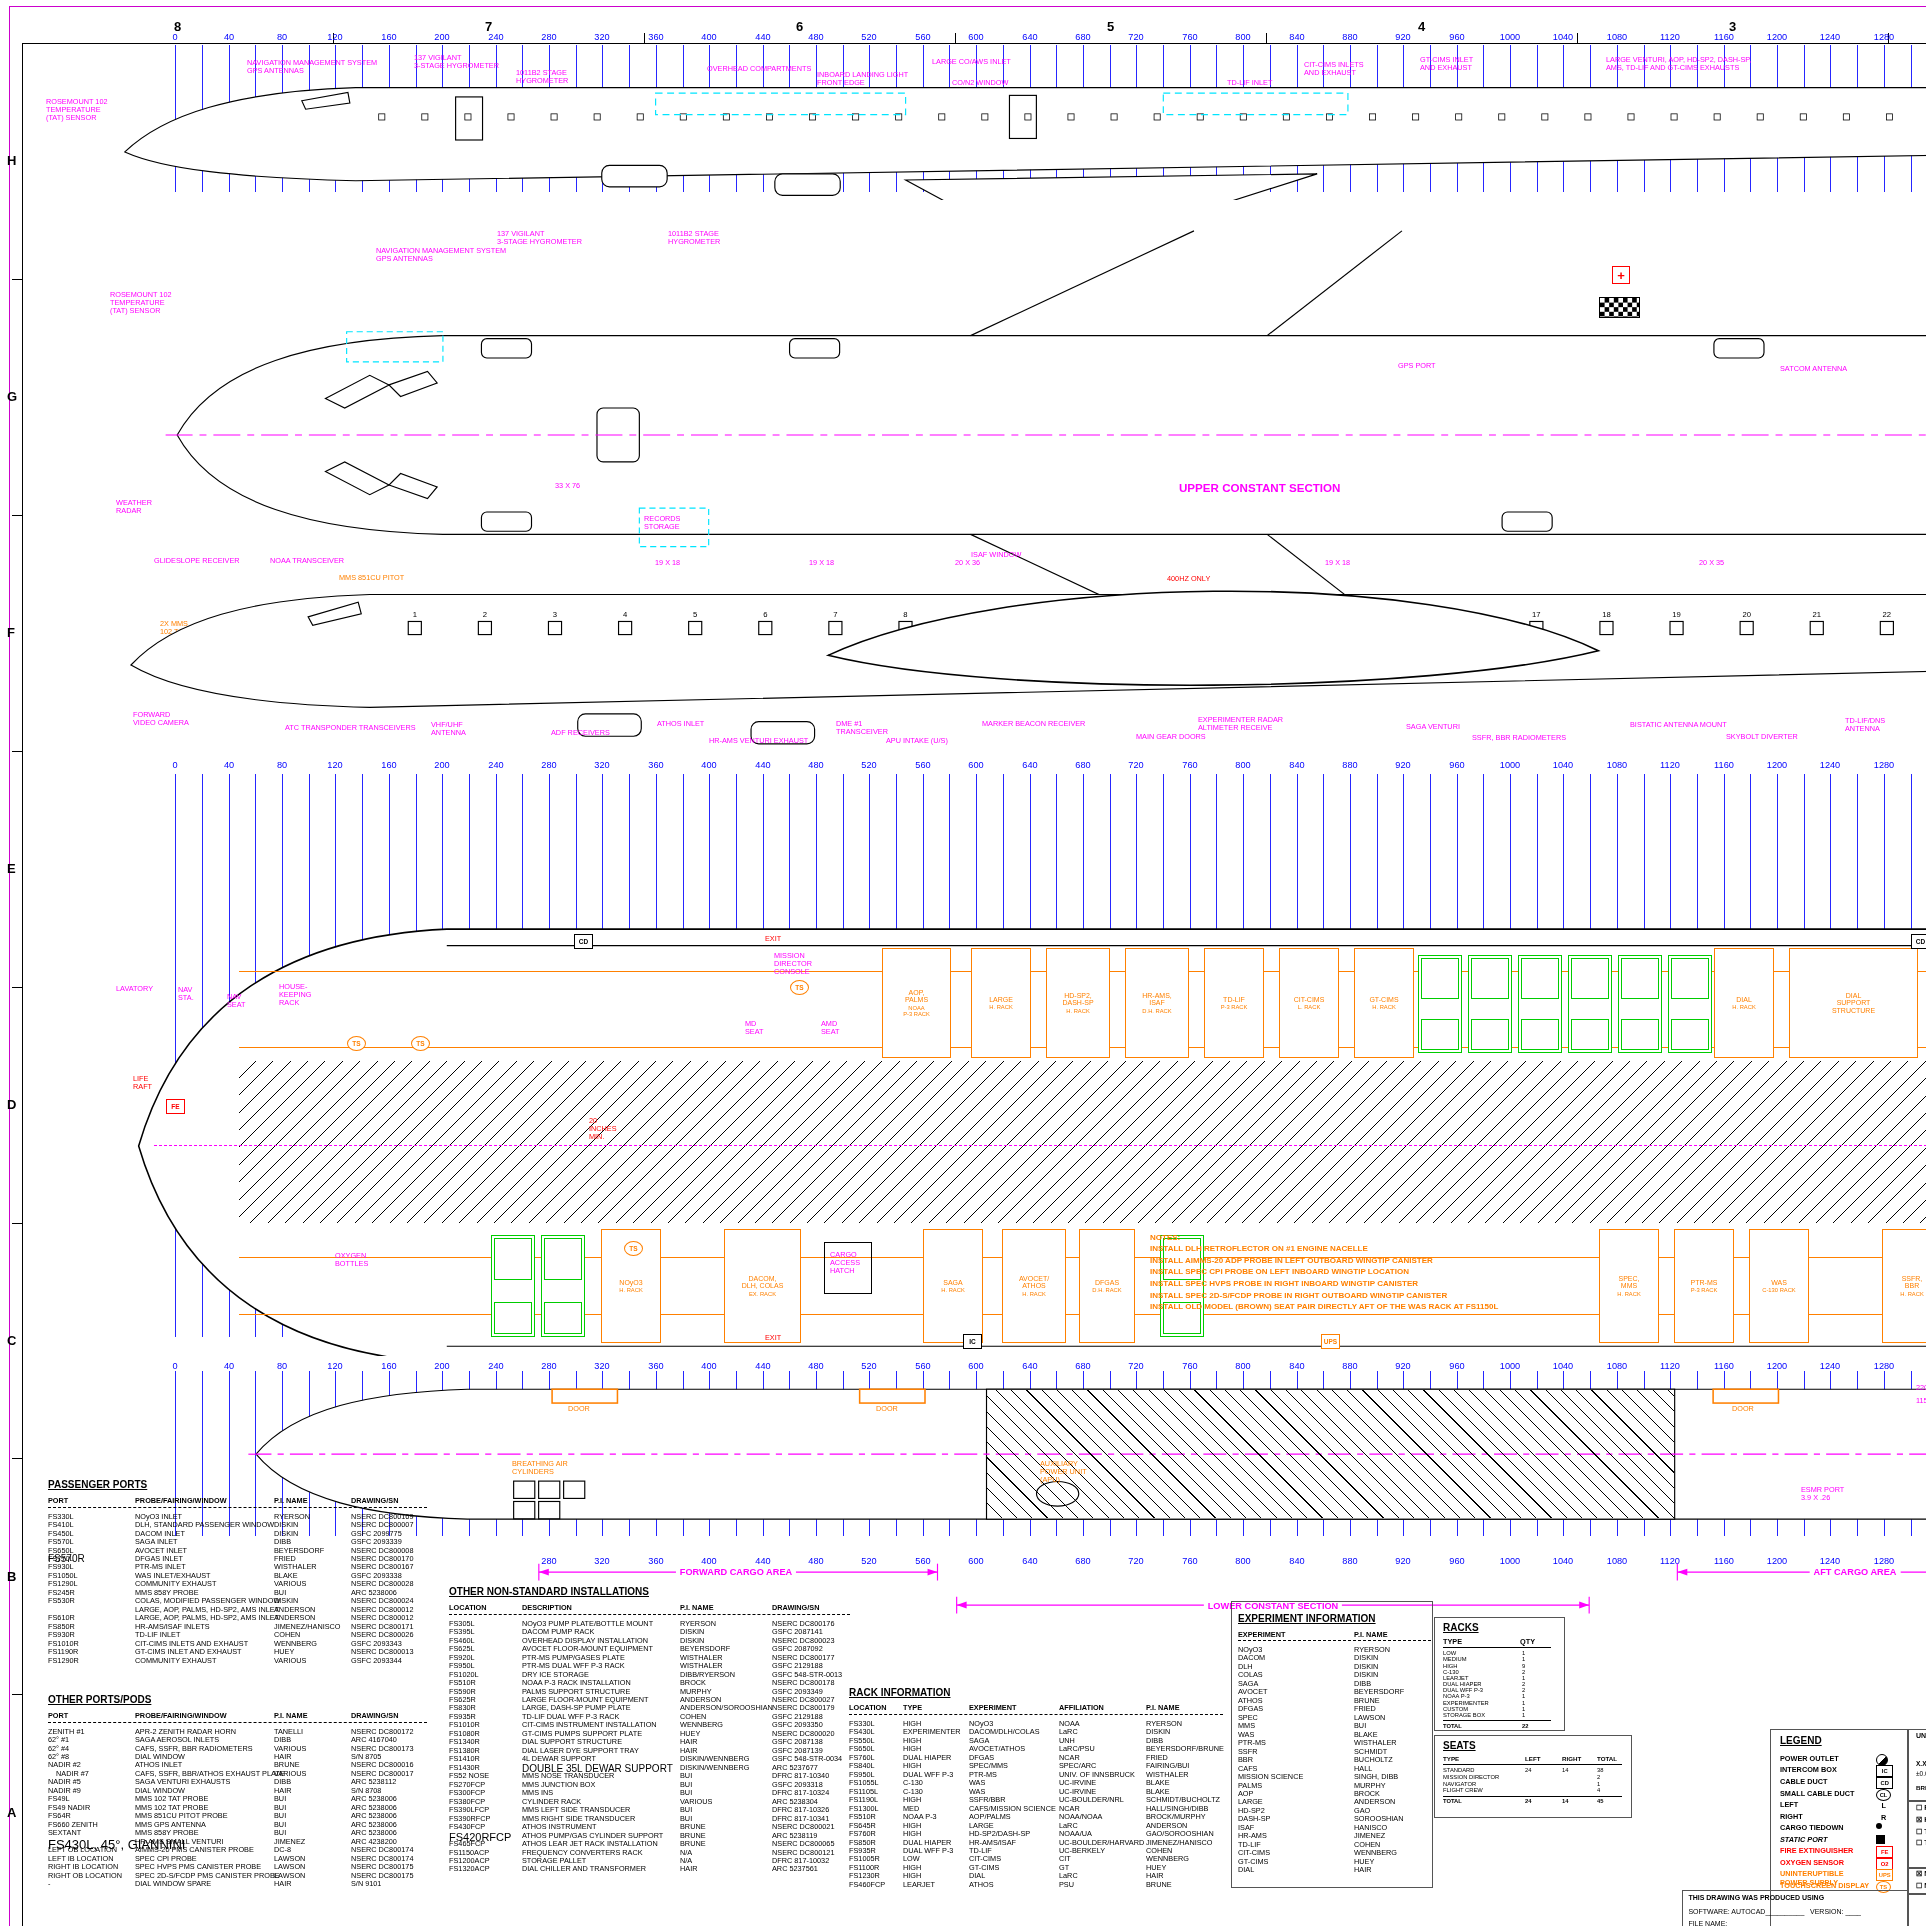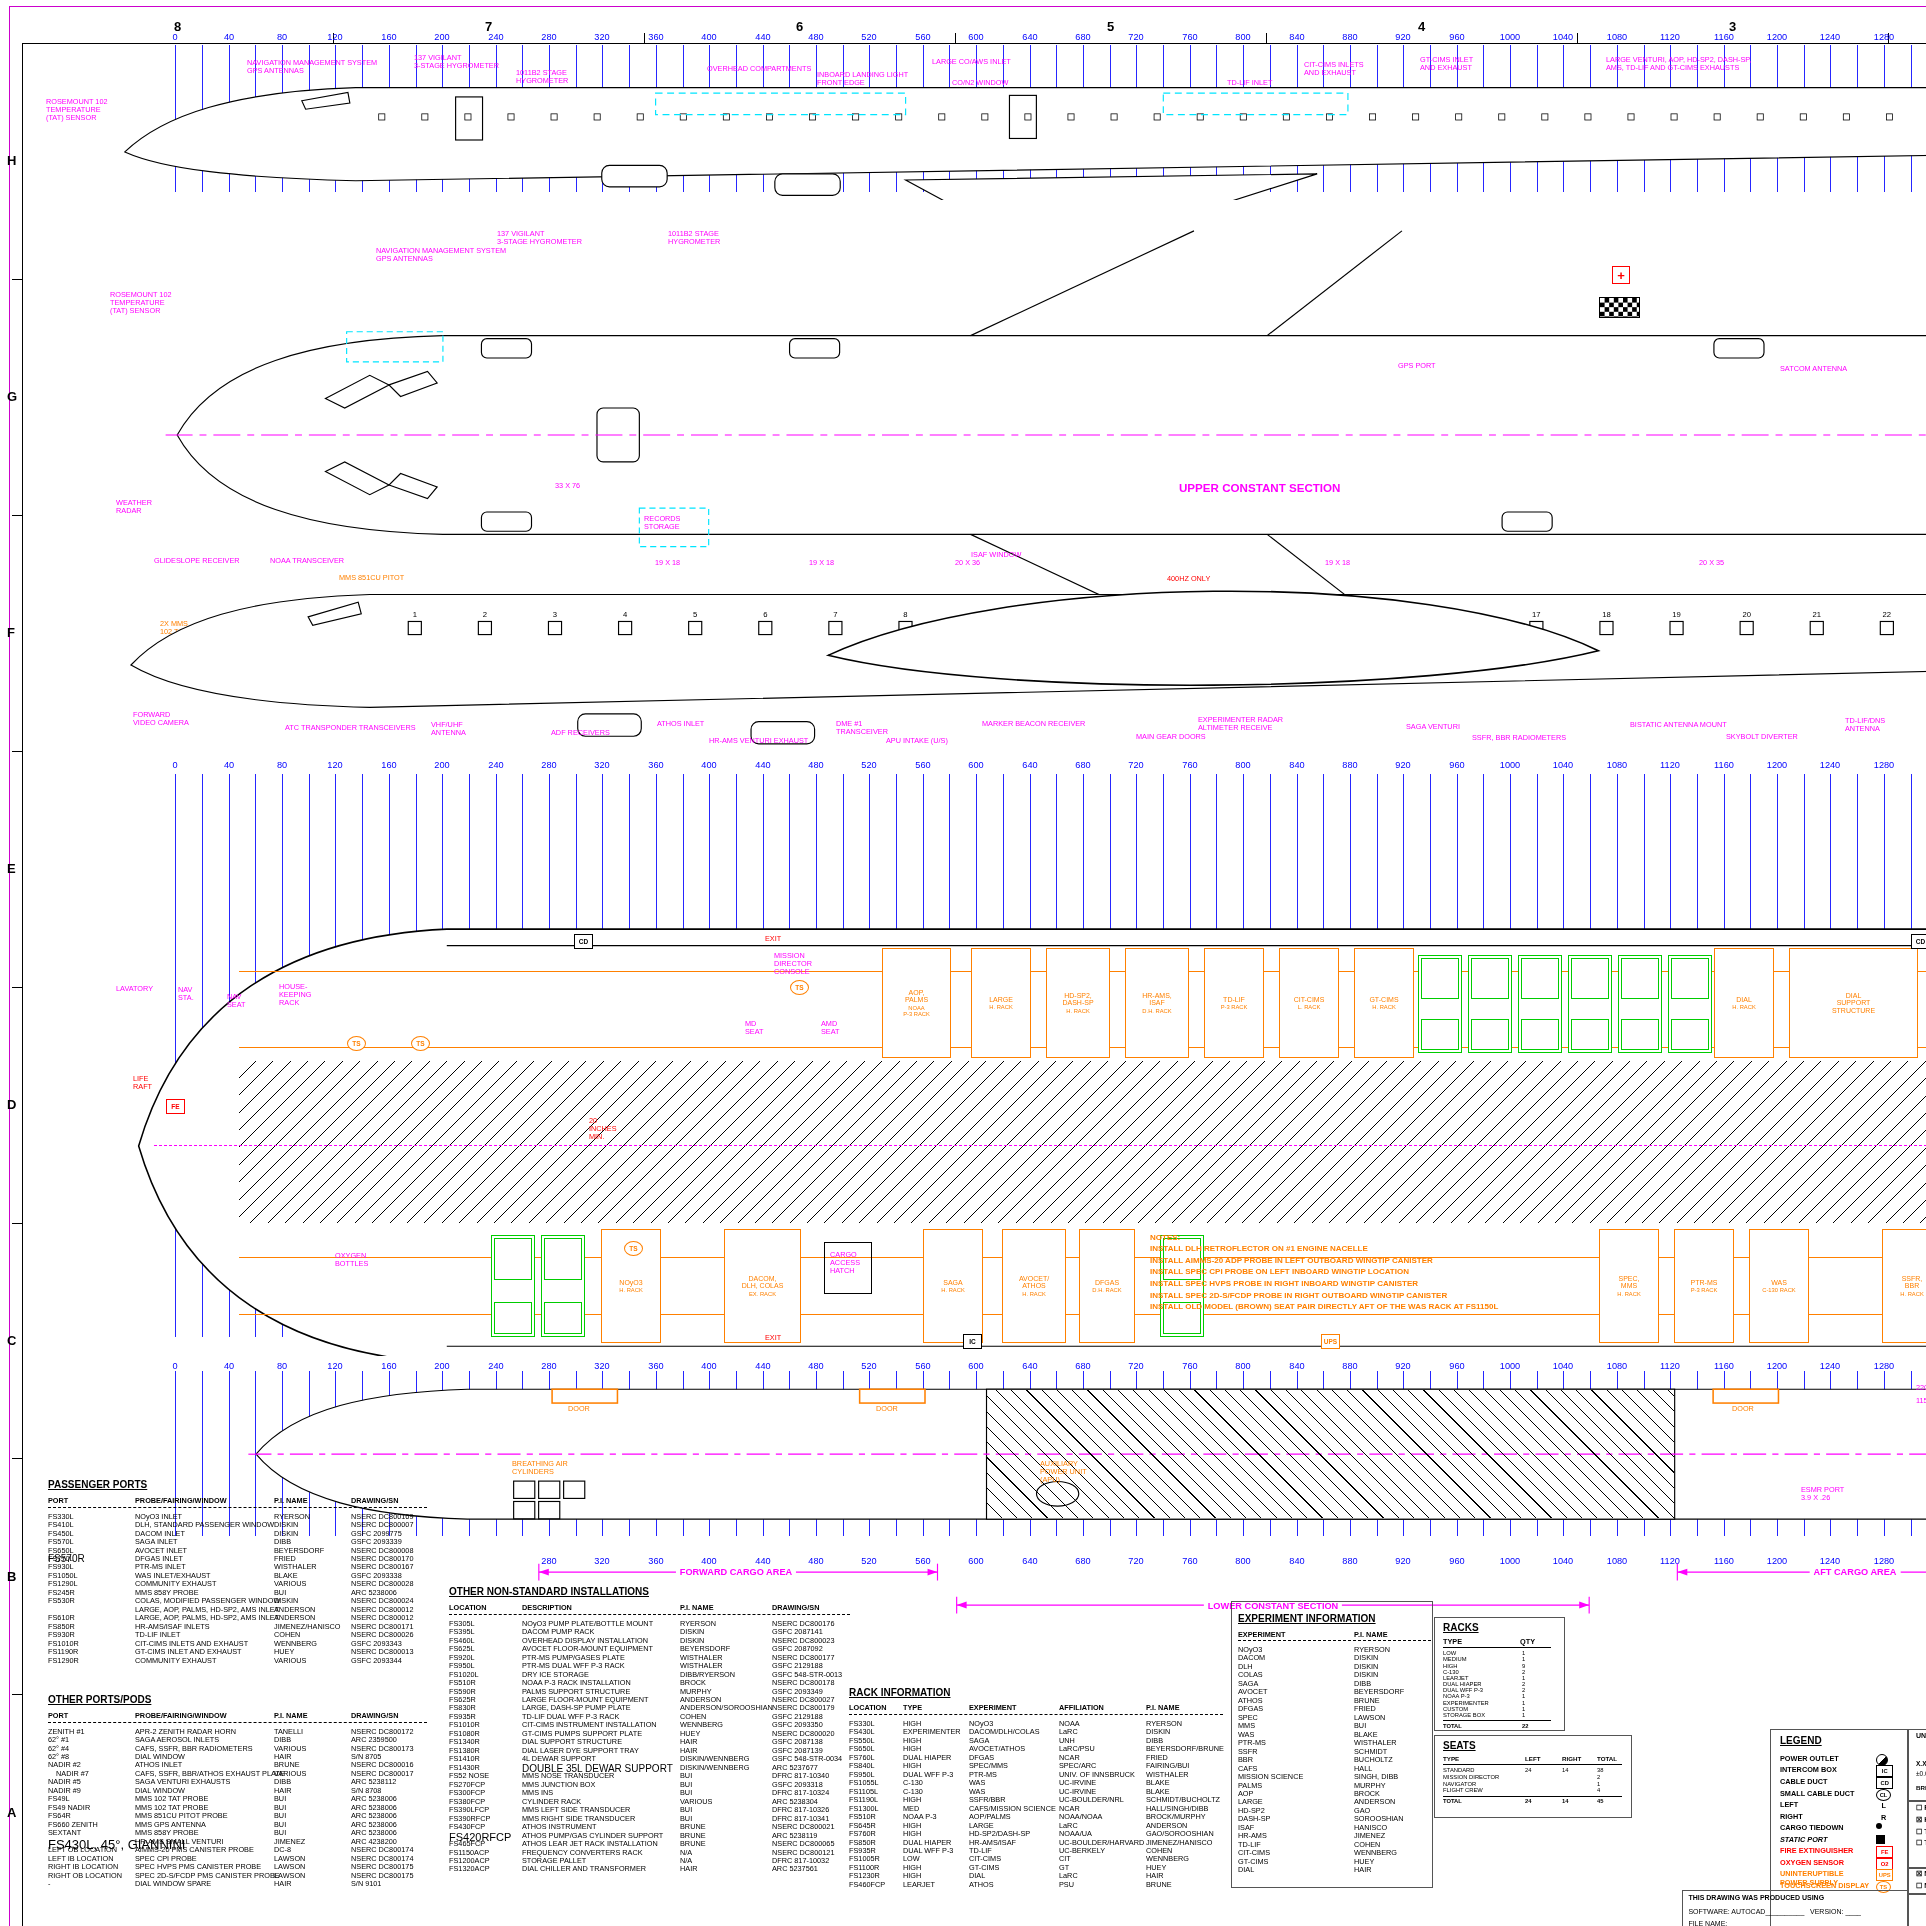--- a/index.html
+++ b/index.html
@@ -876,21 +876,21 @@
     <div class="abs th" style="left: 274px; top: 1711px; font-size: 7.3px; font-weight: bold; position: absolute;">P.I. NAME</div>
     <div class="abs th" style="left: 351px; top: 1711px; font-size: 7.3px; font-weight: bold; position: absolute;">DRAWING/SN</div>
     <div class="abs dashline" style="left: 48px; top: 1722px; width: 379px; position: absolute;"></div>
     <div class="abs tc" style="left: 48px; top: 1727px; font-size: 7.3px; position: absolute;">ZENITH #1</div>
     <div class="abs tc" style="left: 135px; top: 1727px; font-size: 7.3px; position: absolute;">APR-2 ZENITH RADAR HORN</div>
     <div class="abs tc" style="left: 274px; top: 1727px; font-size: 7.3px; position: absolute;">TANELLI</div>
     <div class="abs tc" style="left: 351px; top: 1727px; font-size: 7.3px; position: absolute;">NSERC DC800172</div>
     <div class="abs tc" style="left: 48px; top: 1735px; font-size: 7.3px; position: absolute;">62° #1</div>
     <div class="abs tc" style="left: 135px; top: 1735px; font-size: 7.3px; position: absolute;">SAGA AEROSOL INLETS</div>
     <div class="abs tc" style="left: 274px; top: 1735px; font-size: 7.3px; position: absolute;">DIBB</div>
-    <div class="abs tc" style="left: 351px; top: 1735px; font-size: 7.3px; position: absolute;">ARC 2359500</div>
+    <div class="abs tc" style="left: 351px; top: 1735px; font-size: 7.3px; position: absolute;">ARC 4167040</div>
     <div class="abs tc" style="left: 48px; top: 1744px; font-size: 7.3px; position: absolute;">62° #4</div>
     <div class="abs tc" style="left: 135px; top: 1744px; font-size: 7.3px; position: absolute;">CAFS, SSFR, BBR RADIOMETERS</div>
     <div class="abs tc" style="left: 274px; top: 1744px; font-size: 7.3px; position: absolute;">VARIOUS</div>
     <div class="abs tc" style="left: 351px; top: 1744px; font-size: 7.3px; position: absolute;">NSERC DC800173</div>
     <div class="abs tc" style="left: 48px; top: 1752px; font-size: 7.3px; position: absolute;">62° #8</div>
     <div class="abs tc" style="left: 135px; top: 1752px; font-size: 7.3px; position: absolute;">DIAL WINDOW</div>
     <div class="abs tc" style="left: 274px; top: 1752px; font-size: 7.3px; position: absolute;">HAIR</div>
     <div class="abs tc" style="left: 351px; top: 1752px; font-size: 7.3px; position: absolute;">S/N 8705</div>
     <div class="abs tc" style="left: 48px; top: 1760px; font-size: 7.3px; position: absolute;">NADIR #2</div>
     <div class="abs tc" style="left: 135px; top: 1760px; font-size: 7.3px; position: absolute;">ATHOS INLET</div>

